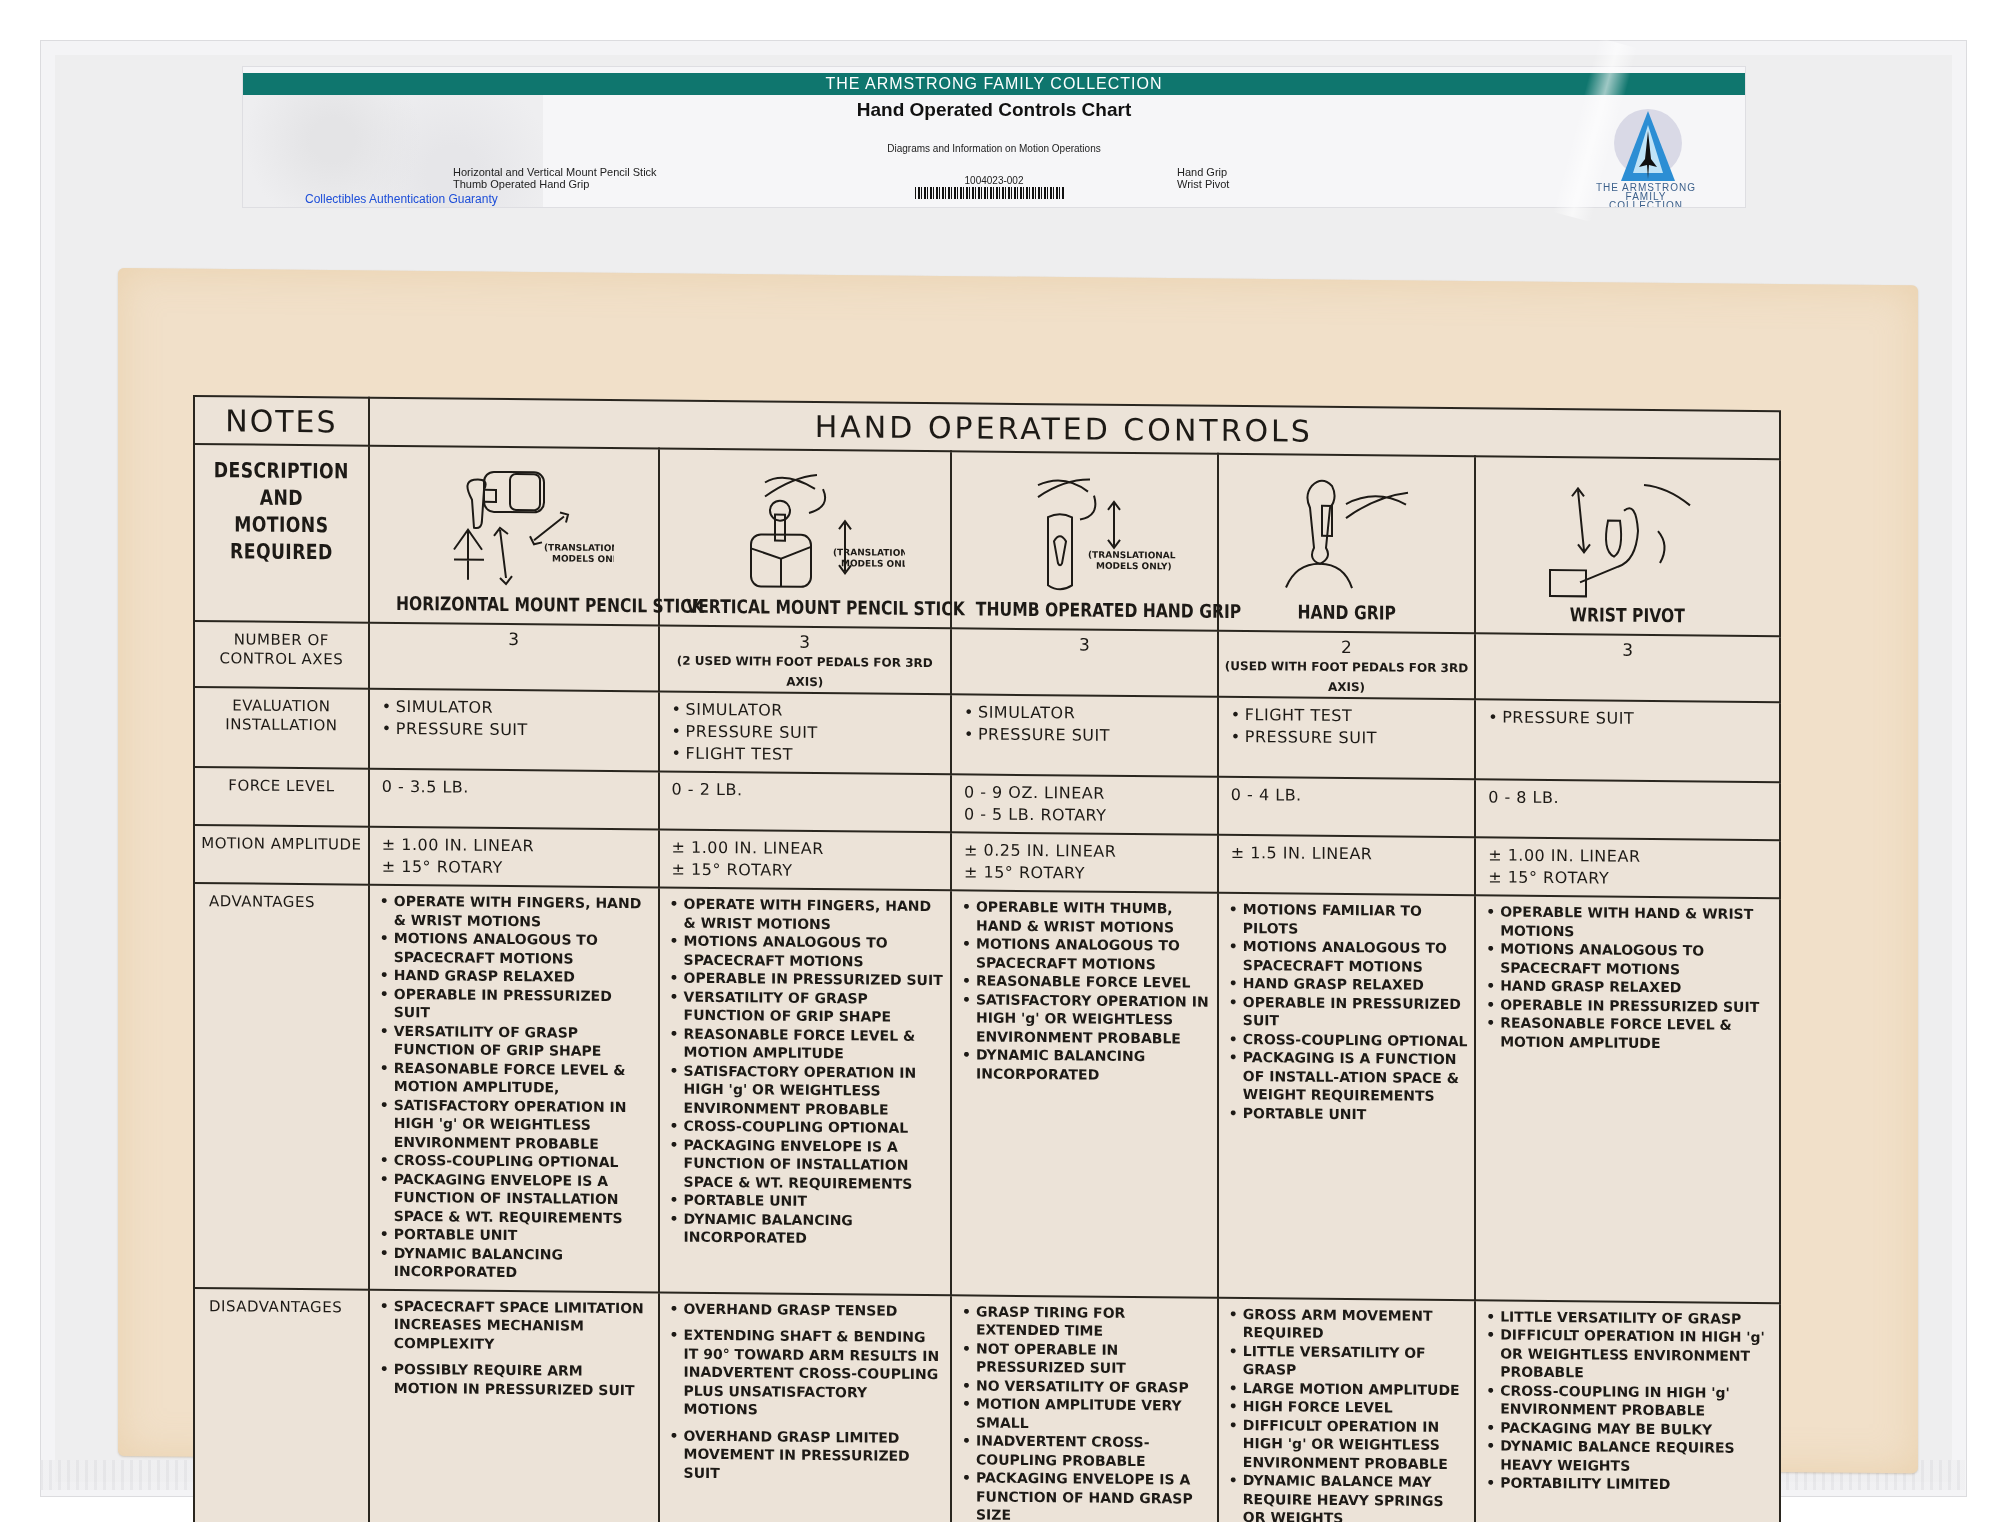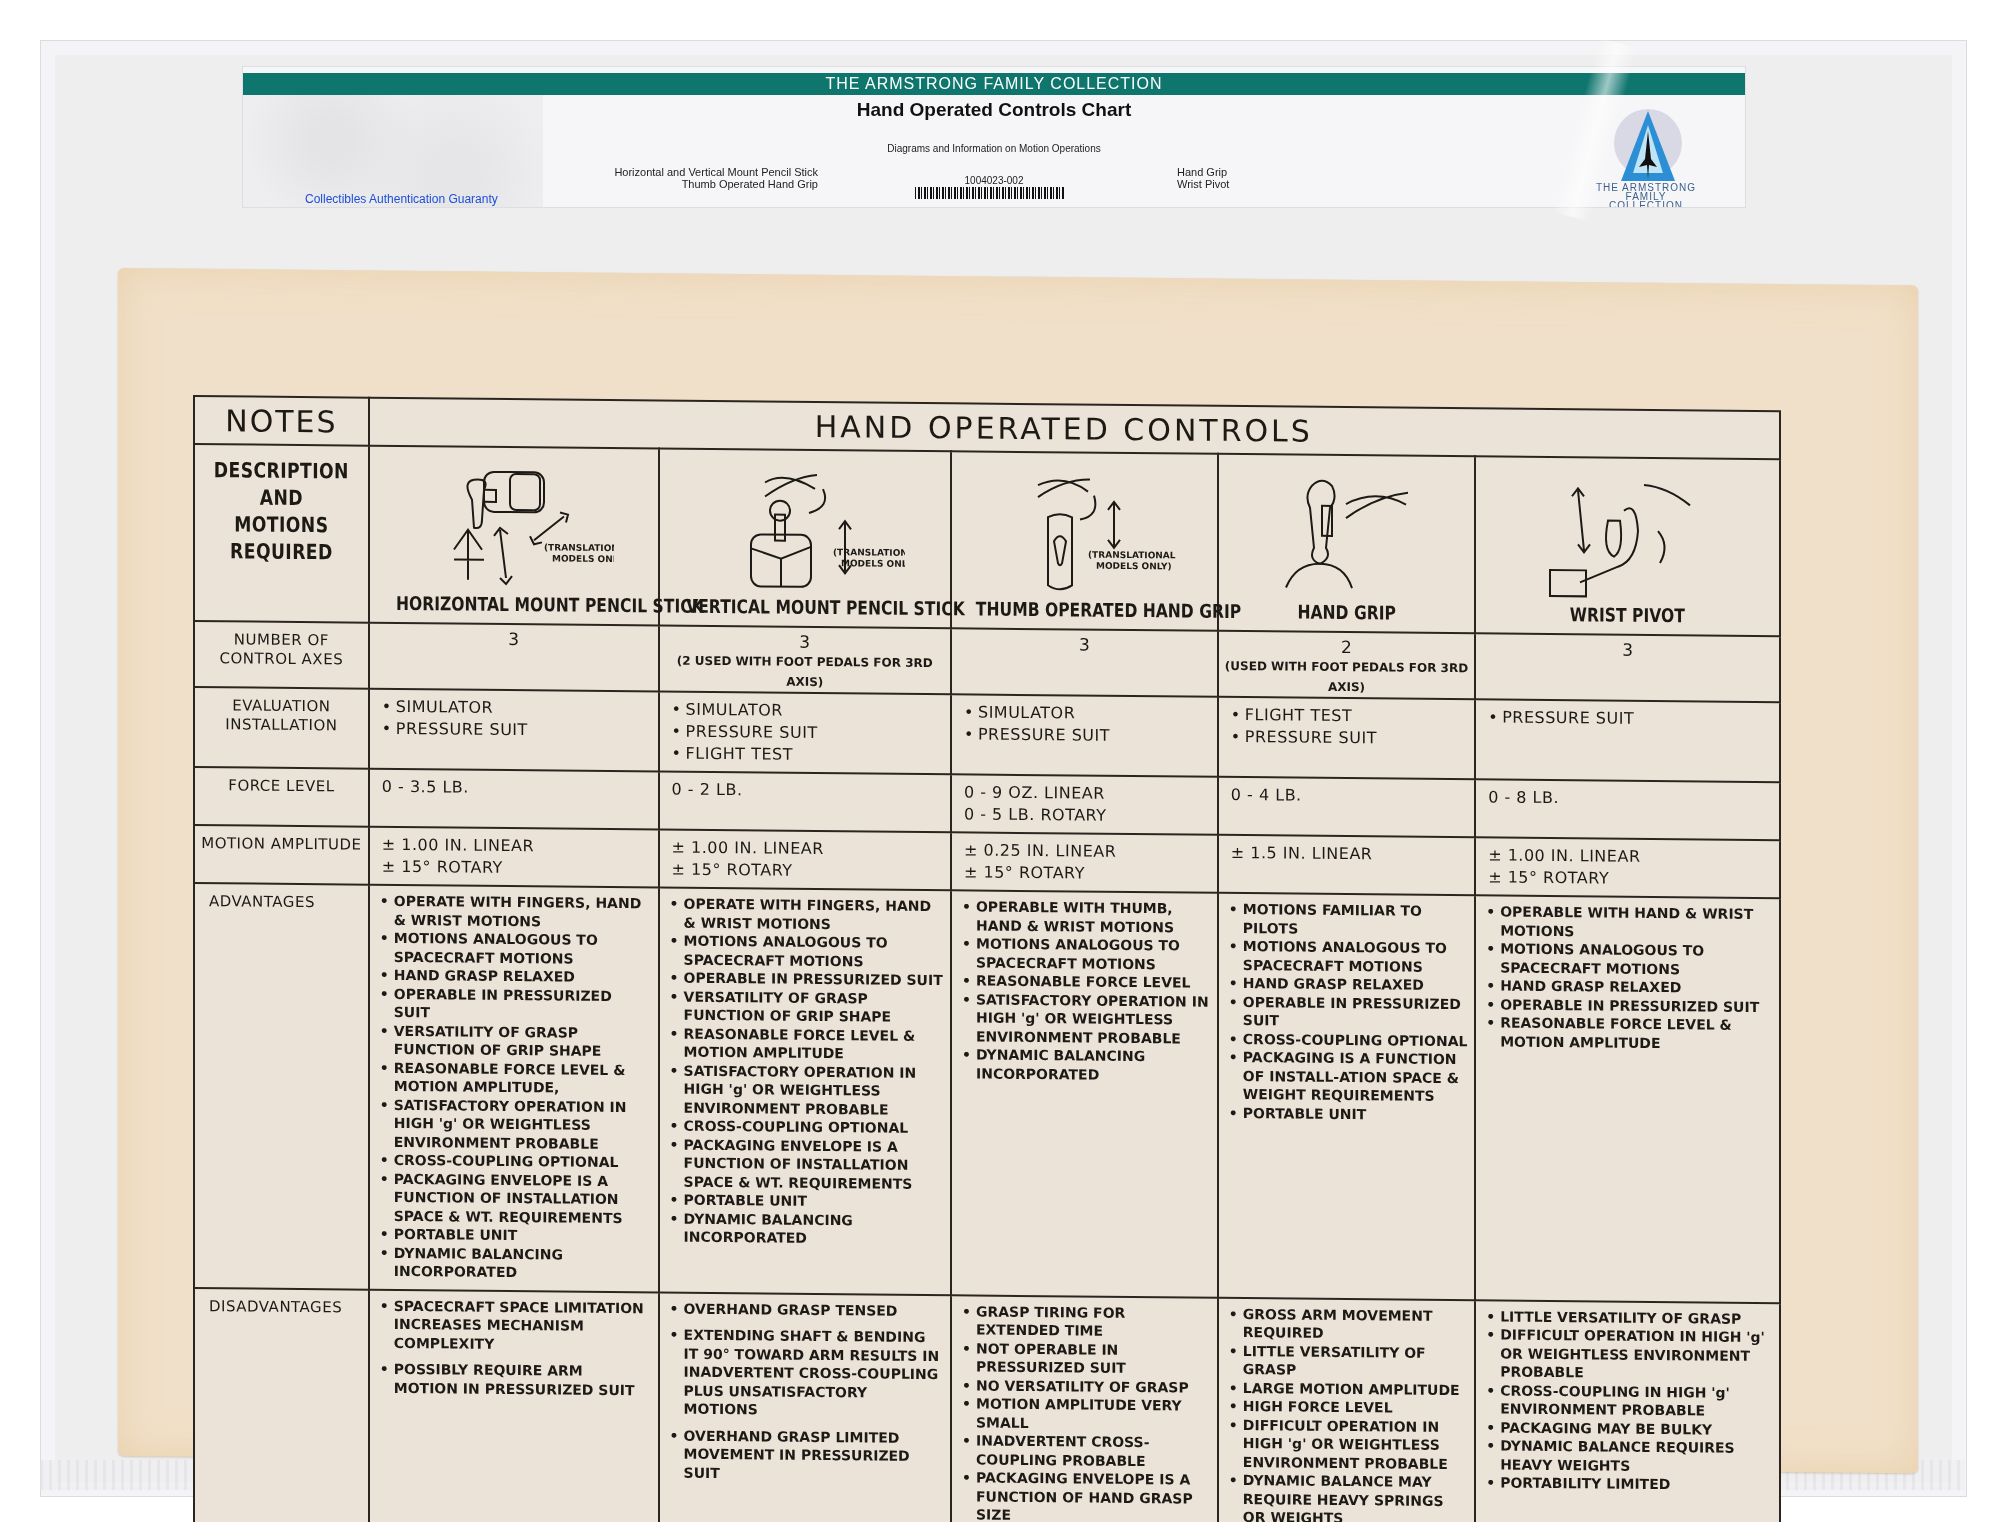--- a/index.html
+++ b/index.html
@@ -18,21 +18,21 @@
     .cag-text { position:absolute; left:50px; top:38px; font-size:74px; color:#6bb8e8; font-weight:bold; letter-spacing:-2px; line-height:70px; }
     .cag-scale { position:absolute; left:0; top:10px; width:48px; height:60px; }
     .cag-sub { position:absolute; left:62px; top:125px; font-size:12px; color:#1d4ed8; }
     .label-title { position:absolute; left:0; width:100%; top:32px; text-align:center; font-size:19px; font-weight:bold; color:#111; }
     .label-line { position:absolute; left:0; width:100%; text-align:center; color:#222; }
     .label-l1 { top:58px; font-size:12px; }
     .label-l2 { top:76px; font-size:10px; }
     .label-id { top:108px; font-size:10px; }
     .barcode { position:absolute; left:672px; top:120px; width:150px; height:12px;
       background: repeating-linear-gradient(90deg, #111 0 1px, transparent 1px 3px, #111 3px 5px, transparent 5px 6px); }
-    .label-left-list { position:absolute; left:210px; top:99px; width:365px; text-align:right; font-size:11px; color:#222; line-height:12px; }
+    .label-left-list { position:absolute; left:210px; top:99px; width:365px; text-align:left; font-size:11px; color:#222; line-height:12px; }
     .label-right-list { position:absolute; left:934px; top:99px; font-size:11px; color:#222; line-height:12px; }
     .taf-logo { position:absolute; left:1350px; top:36px; width:110px; height:100px; }
     .taf-text { position:absolute; left:1348px; top:116px; width:110px; text-align:center; font-size:10px; color:#3b5f8a; letter-spacing:1px; line-height:9px; }
 
     
     .sheet { position:absolute; left:118px; top:268px; width:1800px; height:1188px; background:#f1e0c9; border-radius:6px;
       box-shadow: 0 1px 2px rgba(120,90,50,.25), inset 0 0 40px rgba(220,180,120,.35); transform: skewY(0.55deg); transform-origin: left top; }
 
     table.hoc { position:absolute; left:193px; top:395px; width:1588px; border-collapse:collapse; font-family:"DejaVu Sans", sans-serif; color:#1d1a16; background:#ece3d8; transform: skewY(0.55deg); transform-origin:left top; }
     table.hoc td, table.hoc th { border:2px solid #2a261f; vertical-align:top; padding:0; }

